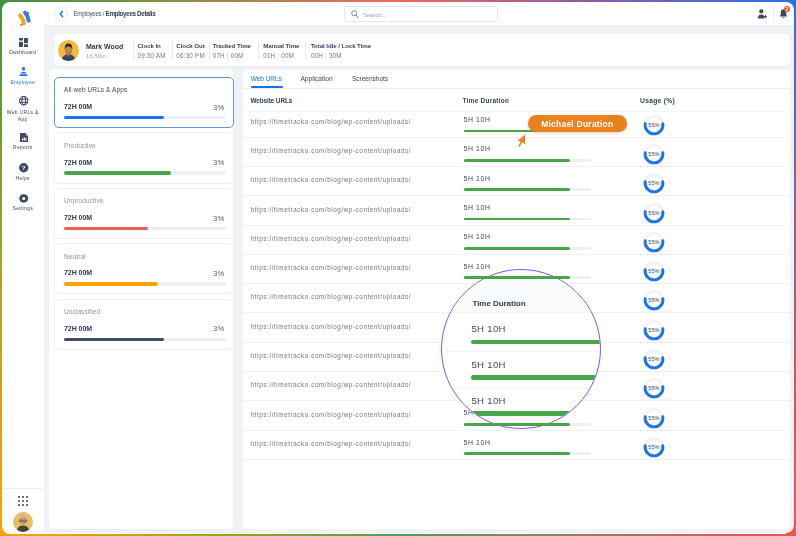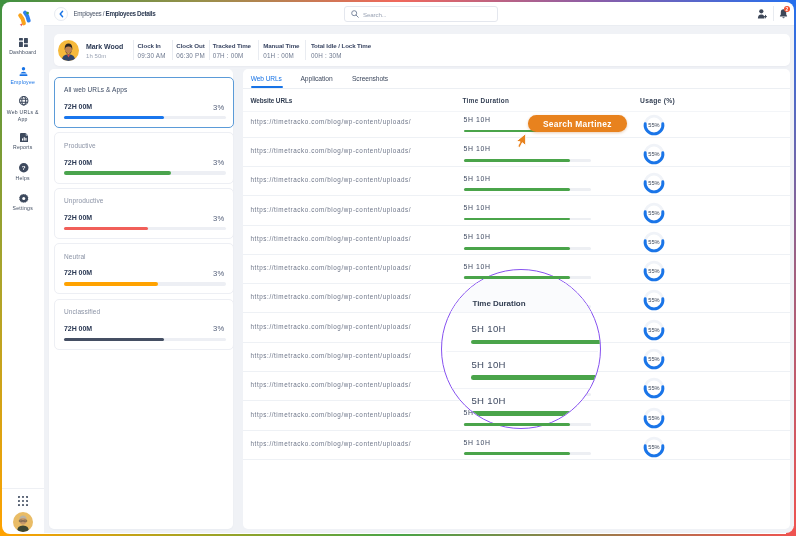--- a/index.html
+++ b/index.html
@@ -341,17 +341,17 @@
       <div class="hdiv" style="left:4px;top:117.5px;width:152px;background:#f1f3f7"></div>
       <div class="t" style="left:29.8px;top:125.1px;font-size:9.6px;color:#3f4a61;letter-spacing:0.3px">5H 10H</div>
       <div class="bar" style="left:29.8px;top:140.9px;width:136px;height:4.6px;background:#4aa44a;border-radius:2.3px"></div>
     </div>
     <div class="bar" style="left:463.5px;top:276.1px;width:127.5px;height:2.9px;background:#edeff3;z-index:7"></div>
     <div class="bar" style="left:463.5px;top:276.1px;width:106.8px;height:2.9px;background:#4aa44a;z-index:7"></div>
     <div class="bar" style="left:463.5px;top:422.7px;width:127.5px;height:2.9px;background:#edeff3;z-index:7"></div>
     <div class="bar" style="left:463.5px;top:422.7px;width:106.8px;height:2.9px;background:#4aa44a;z-index:7"></div>
   </div>
 <div class="abs" style="left:527.9px;top:115.2px;width:98.8px;height:16.6px;border-radius:8.3px;background:#e8821e;box-shadow:0 1px 3px rgba(180,90,10,0.3);z-index:8"></div>
-<div class="t" style="left:527.9px;top:119.2px;width:98.8px;text-align:center;font-size:8.4px;font-weight:bold;color:#fff;letter-spacing:0.3px;z-index:9">Search Martinez</div>
+<div class="t" style="left:527.9px;top:119.2px;width:98.8px;text-align:center;font-size:8.4px;font-weight:bold;color:#fff;letter-spacing:0.3px;z-index:9">Michael Duration</div>
 <svg class="abs" style="left:514px;top:132.5px;z-index:9" width="15" height="17" viewBox="0 0 15 17">
 <g transform="translate(12.3,0) scale(-1,1)">
 <path d="M0.6 0.6 L0.6 12.6 L4.0 9.7 L6.4 14.5 L8.6 13.4 L6.2 8.8 L10.2 8.4 Z" fill="#e8821e" stroke="#fff" stroke-width="1"></path>
 </g>
 </svg>
 </body></html>

